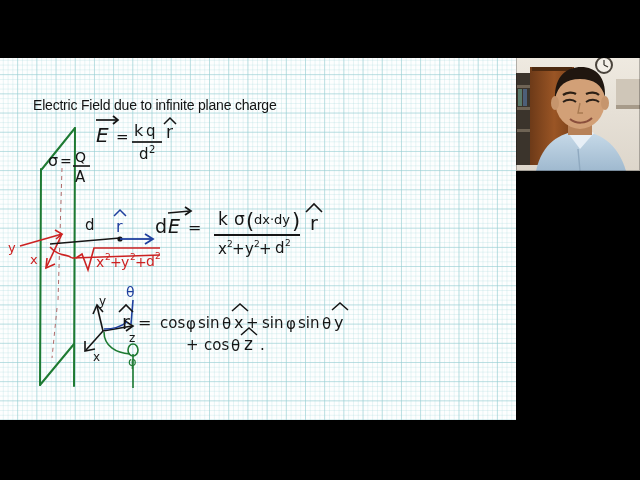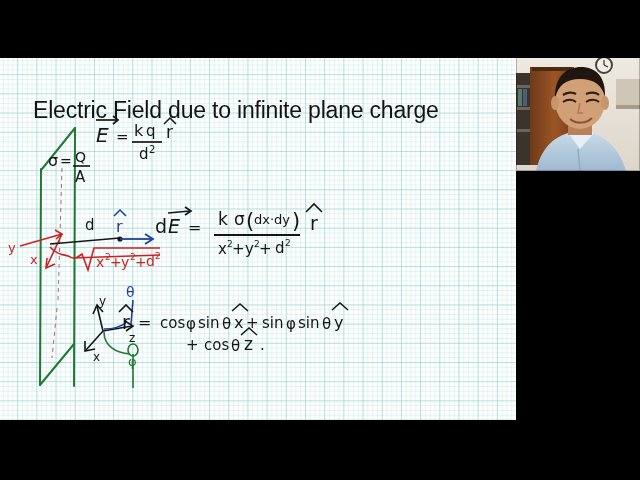--- a/index.html
+++ b/index.html
@@ -17,21 +17,21 @@
       linear-gradient(to bottom, rgba(175,220,222,0.30) 1px, transparent 1px);
     background-size:19.2px 19.2px,19.2px 19.2px,4.8px 4.8px,4.8px 4.8px;
     background-position:-2px -3px,-2px -3px,-2px -3px,-2px -3px;
     overflow:hidden;
   }
   #slideSvg{position:absolute;left:0;top:0;width:516px;height:362px;}
 
   
   #title{
     position:absolute;left:33px;top:39px;
-    font-size:23px;color:#131313;letter-spacing:-0.2px;white-space:nowrap;
+    font-size:14px;color:#131313;letter-spacing:-0.2px;white-space:nowrap;
   }
 
   
   #cam{position:absolute;left:516px;top:55px;width:124px;height:116px;overflow:hidden;background:#2a2420;}
   #camSvg{width:124px;height:116px;display:block;}
 
   .hw{font-family:"DejaVu Sans",sans-serif;}
 </style>
 </head>
 <body>

